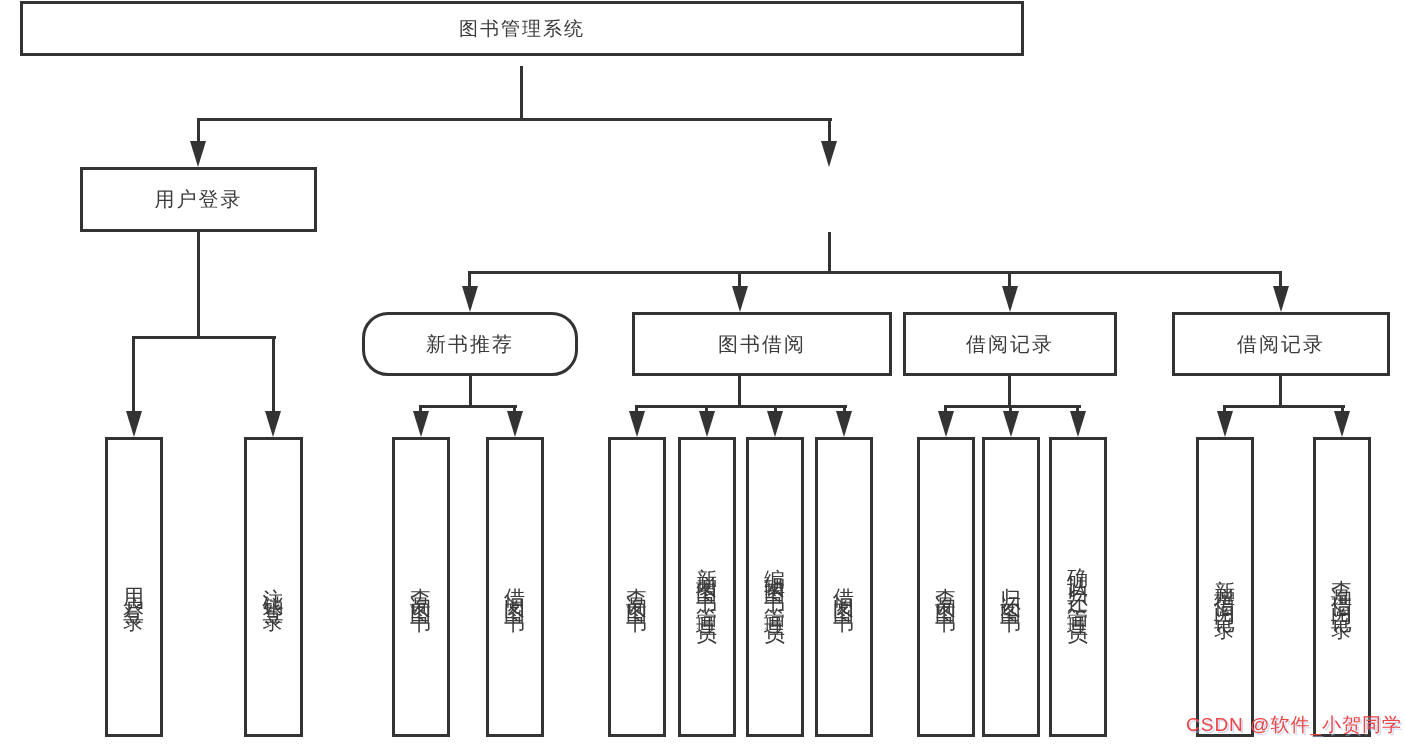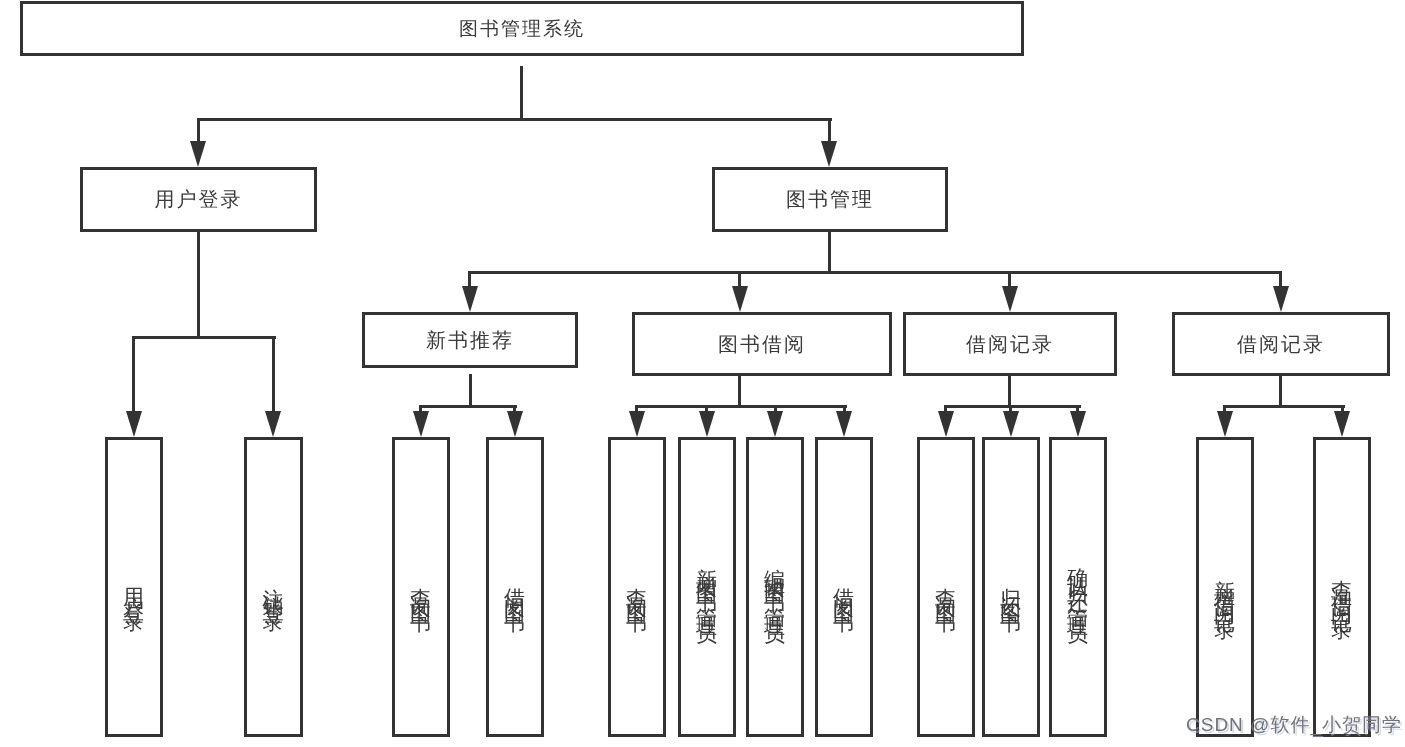--- a/index.html
+++ b/index.html
@@ -32,42 +32,39 @@
   .vline { position:absolute; width:3px;  background:#333333; }
   .arrow {
     position:absolute; width:0; height:0;
     border-left:8px solid transparent;
     border-right:8px solid transparent;
     border-top:26px solid #333333;
   }
   .watermark {
     position:absolute; left:1186px; top:712px;
     font-size:19px; letter-spacing:1px;
-    color:#737373;
+    color:#ef4444;
     text-shadow:2px 2px 0 rgba(176,188,232,0.55);
     white-space:nowrap;
   }
 </style>
 </head>
 <body>
 
 <div id="canvas">
 
   <div class="box root-box" style="left:20px; top:1px; width:1004px; height:55px;">
     <span>图书管理系统</span>
   </div>
 
   <div class="box" style="left:80px; top:167px; width:237px; height:65px;">
     <span>用户登录</span>
   </div>
-  <div class="box" style="left:712px; top:167px; width:236px; height:65px;">
-    <span>图书管理</span>
-  </div>
 
-  <div class="box" style="left:362px; top:312px; width:216px; height:56px;">
+  <div class="box" style="left:362px; top:312px; width:216px; height:64px;border-radius:26px;">
     <span>新书推荐</span>
   </div>
   <div class="box" style="left:632px; top:312px; width:260px; height:64px;">
     <span>图书借阅</span>
   </div>
   <div class="box" style="left:903px; top:312px; width:214px; height:64px;">
     <span>借阅记录</span>
   </div>
   <div class="box" style="left:1172px; top:312px; width:218px; height:64px;">
     <span>借阅记录</span>

